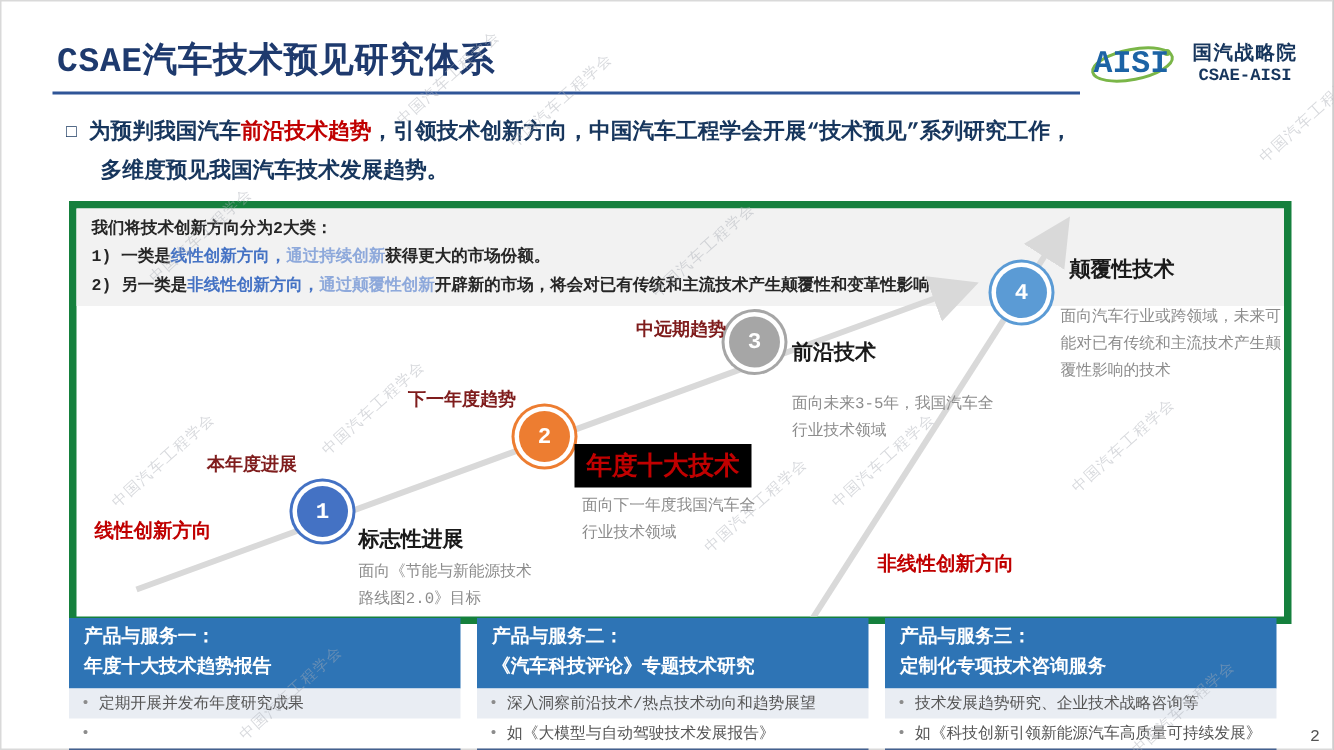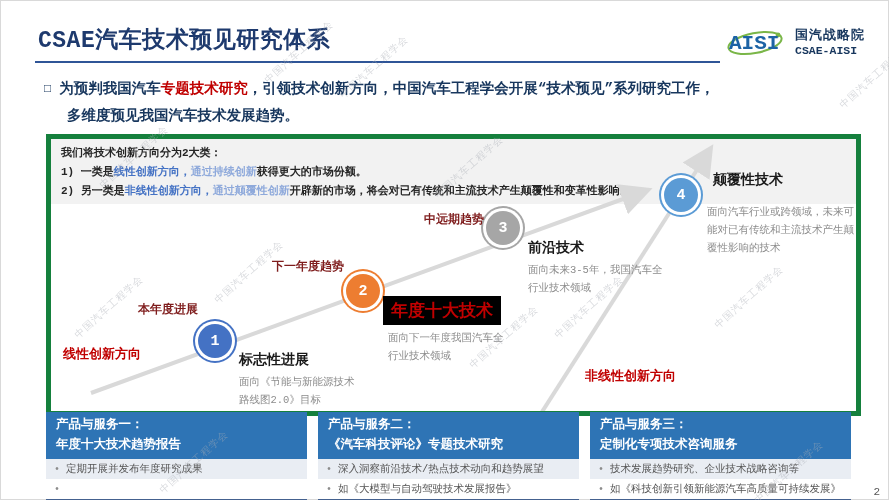--- a/index.html
+++ b/index.html
@@ -13,21 +13,21 @@
     position:absolute;left:38px;top:24px;margin:0;
     font-size:23px;font-weight:bold;color:#1e3a6e;letter-spacing:.5px;
   }
   .title-rule{position:absolute;left:35px;top:61px;width:685px;height:2px;background:#2f5597;}
   .logo{position:absolute;right:24px;top:26px;display:flex;align-items:center;gap:7px;}
   .logo-mark{position:relative;width:62px;height:34px;}
   .logo-mark .aisi{
     position:absolute;left:3px;top:6px;font-size:21px;font-weight:bold;color:#1c63a5;letter-spacing:0px;
   }
   .logo-mark svg{position:absolute;left:0;top:0;}
-  .logo-org{display:flex;flex-direction:column;line-height:1.15;}
+  .logo-org{display:flex;flex-direction:column;line-height:1.15;text-align:center;}
   .logo-org .cn{font-size:13px;font-weight:bold;color:#17365d;letter-spacing:1px;}
   .logo-org .en{font-size:11.5px;font-weight:bold;color:#17365d;}
   
   .intro{position:absolute;left:44px;top:76px;width:810px;
     font-size:14.5px;font-weight:bold;color:#17365d;line-height:26px;}
   .intro .sq{display:inline-block;margin-right:8px;font-size:12px;transform:translateY(-1px);}
   .intro .red{color:#c00000;}
   .intro .line2{margin-left:23px;}
   
   .panel{position:absolute;left:46px;top:134px;width:805px;height:272px;
@@ -81,21 +81,21 @@
       </svg>
       <span class="aisi">AISI</span>
     </div>
     <div class="logo-org">
       <span class="cn">国汽战略院</span>
       <span class="en">CSAE-AISI</span>
     </div>
   </div>
 
   <div class="intro">
-    <div><span class="sq">□</span><span>为预判我国汽车</span><span class="red">专题技术研究</span><span>，引领技术创新方向，中国汽车工程学会开展“技术预见”系列研究工作，</span></div>
+    <div><span class="sq">□</span><span>为预判我国汽车</span><span class="red">前沿技术趋势</span><span>，引领技术创新方向，中国汽车工程学会开展“技术预见”系列研究工作，</span></div>
     <div class="line2">多维度预见我国汽车技术发展趋势。</div>
   </div>
 
   <div class="panel">
     <div class="panel-strip"></div>
 
     <div class="panel-intro">
       <div>我们将技术创新方向分为2大类：</div>
       <div><span>1) 一类是</span><span class="blue">线性创新方向</span><span class="blue">，</span><span class="lblue">通过持续创新</span><span>获得更大的市场份额。</span></div>
       <div><span>2) 另一类是</span><span class="blue">非线性创新方向</span><span class="blue">，</span><span class="lblue">通过颠覆性创新</span><span>开辟新的市场，将会对已有传统和主流技术产生颠覆性和变革性影响。</span></div>
@@ -127,21 +127,21 @@
     <div class="stage-label" style="left:87px;top:162px;">本年度进展</div>
     <div class="stage-label" style="left:221px;top:119px;">下一年度趋势</div>
     <div class="stage-label" style="left:373px;top:72px;">中远期趋势</div>
 
     <div class="stage-title" style="left:188px;top:212px;">标志性进展</div>
     <div class="stage-desc" style="left:188px;top:234px;width:120px;">面向《节能与新能源技术路线图2.0》目标</div>
 
     <div class="stage-title highlight" style="left:332px;top:157px;">年度十大技术</div>
     <div class="stage-desc" style="left:337px;top:190px;width:118px;">面向下一年度我国汽车全行业技术领域</div>
 
-    <div class="stage-title" style="left:477px;top:100px;">前沿技术</div>
+    <div class="stage-title" style="left:477px;top:87px;">前沿技术</div>
     <div class="stage-desc" style="left:477px;top:122px;width:142px;">面向未来3-5年，我国汽车全行业技术领域</div>
 
     <div class="stage-title" style="left:662px;top:32px;">颠覆性技术</div>
     <div class="stage-desc" style="left:656px;top:64px;width:152px;">面向汽车行业或跨领域，未来可能对已有传统和主流技术产生颠覆性影响的技术</div>
 
     <div class="dir-label" style="left:12px;top:206px;">线性创新方向</div>
     <div class="dir-label" style="left:534px;top:228px;">非线性创新方向</div>
   </div>
 
   <div class="services">

